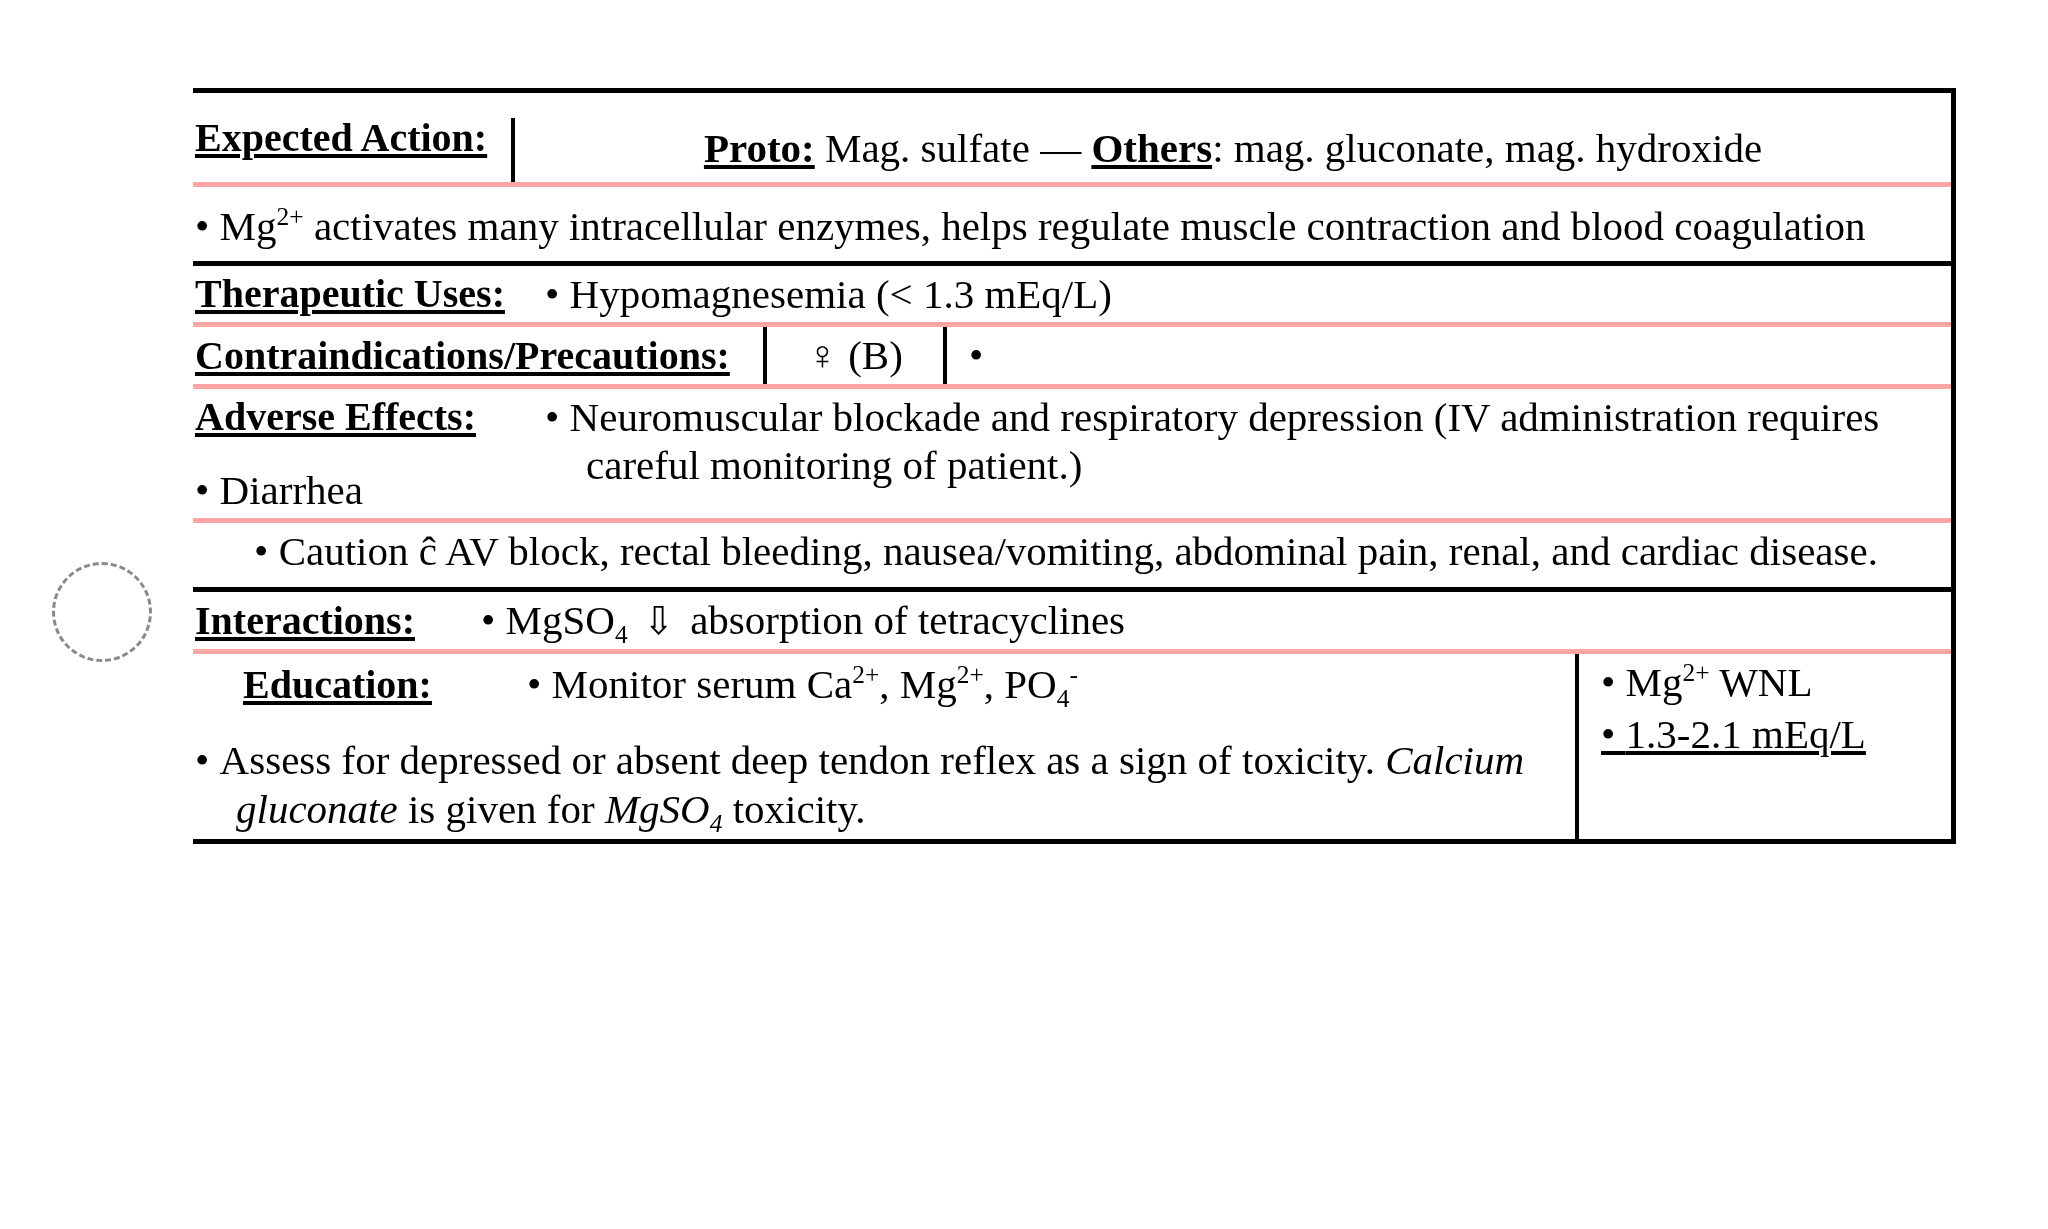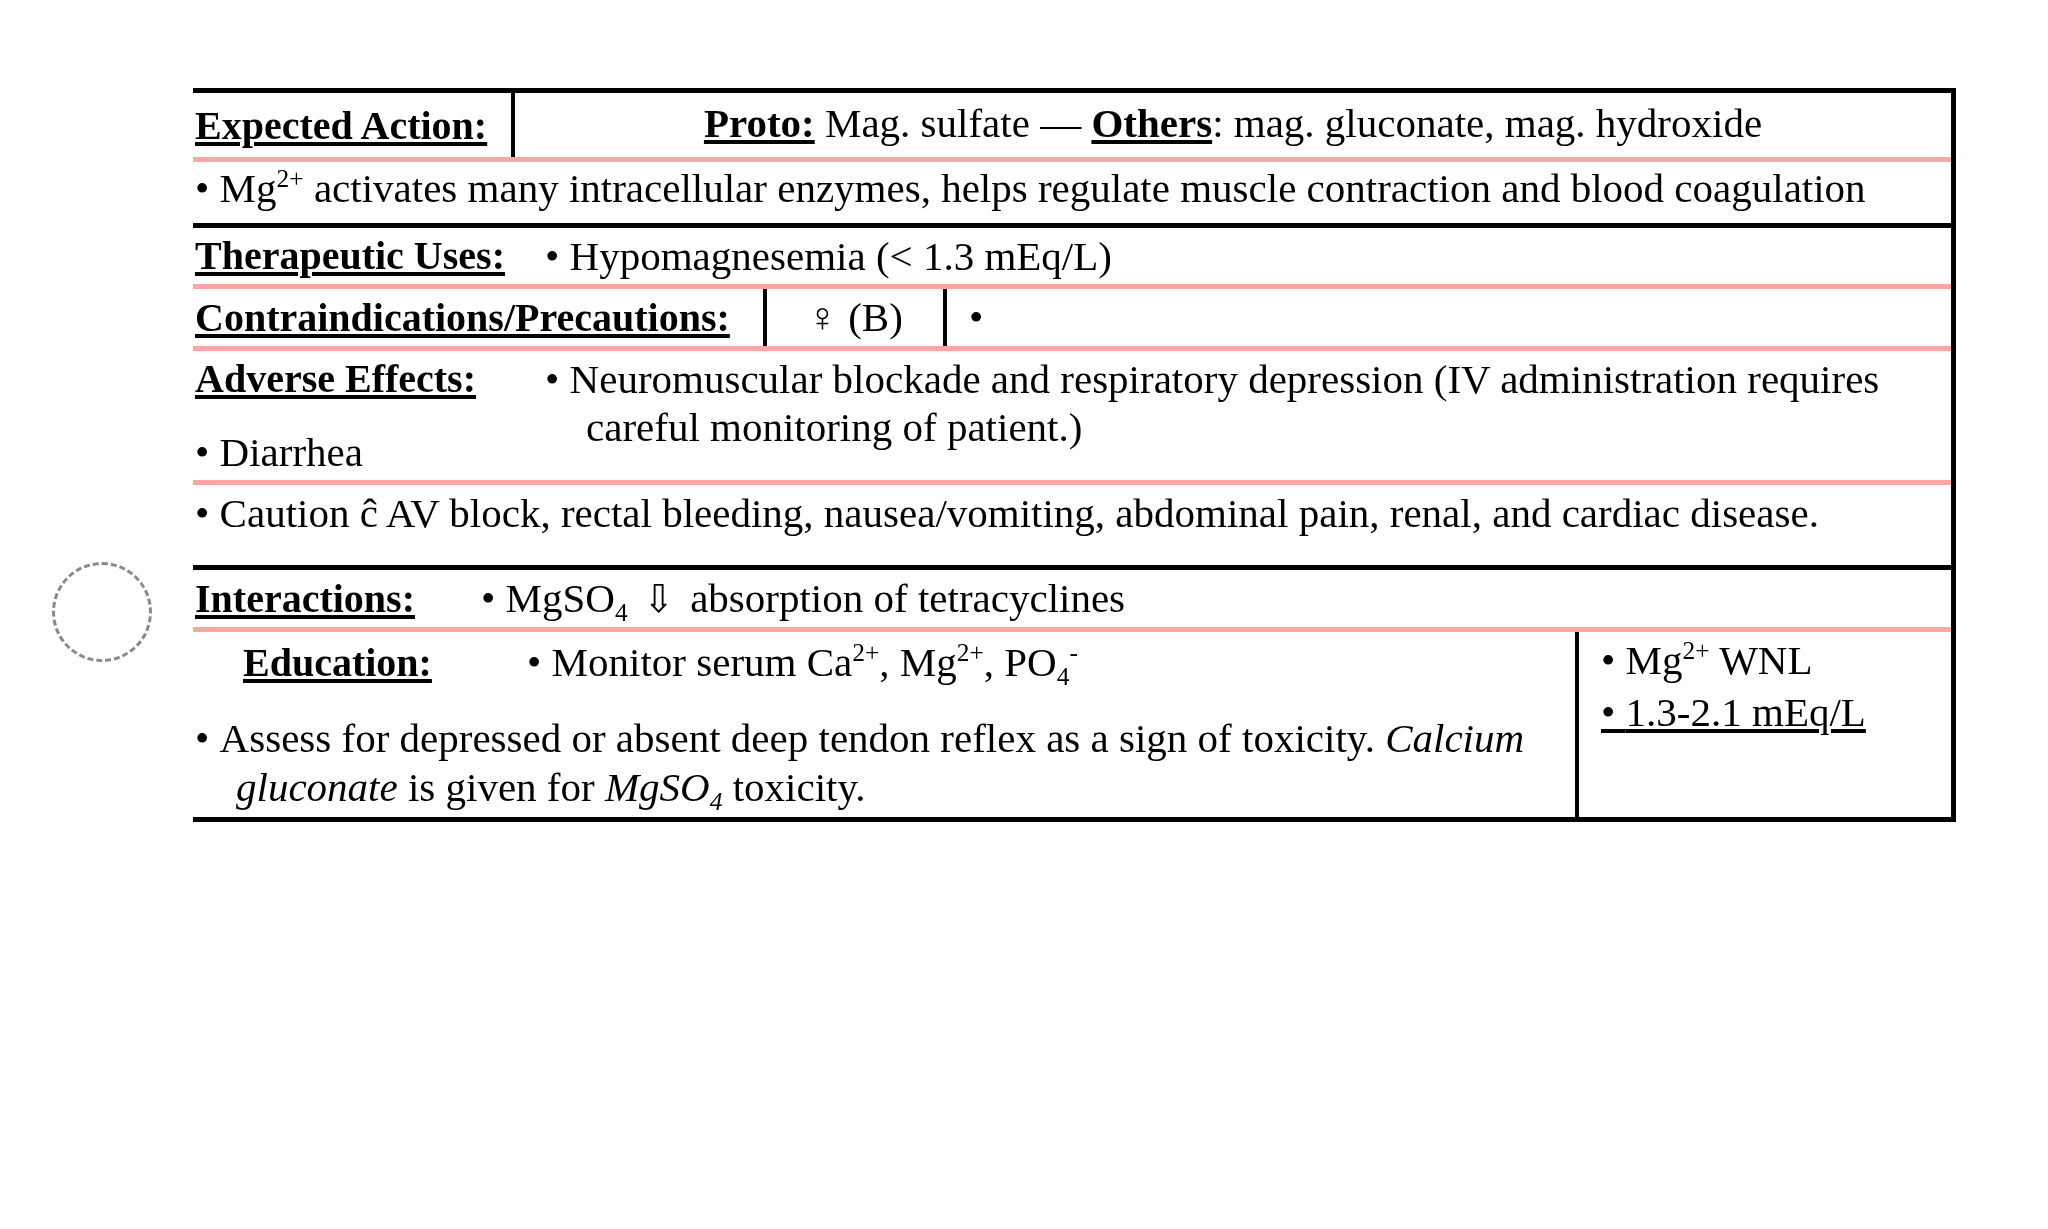--- a/index.html
+++ b/index.html
@@ -86,38 +86,38 @@
 
   .arrow-down {
     display: inline-block;
     font-size: 0.95em;
     padding: 0 0.12em;
   }
 
   
   .r1 { }
   .r1 .c-lbl { width: 318px; display: flex; align-items: center; padding-left: 2px; }
-  .r1 .c-val { flex: 1; display: flex; align-items: center; justify-content: center; padding: 6px 10px 10px 10px; }
-
-  .r2 { padding: 2px 14px 10px 2px; }
+  .r1 .c-val { flex: 1; display: flex; align-items: center; justify-content: center; padding: 6px 10px 10px 10px; margin-top: 25px; }
+
+  .r2 { padding: 2px 14px 10px 2px; margin-top: 13px; }
 
   .r3 { }
   .r3 .c-lbl { width: 318px; display: flex; align-items: center; padding-left: 2px; }
   .r3 .c-val { flex: 1; display: flex; align-items: center; padding-left: 34px; }
 
   .r4 { padding: 4px 14px 12px 2px; }
 
   .r5 .c-lbl { width: 318px; padding-left: 2px; }
   .r5 .c-val { flex: 1; padding-left: 34px; }
 
   .r6 .c-lbl { width: 570px; display: flex; align-items: center; padding-left: 2px; }
   .r6 .c-sym { width: 180px; display: flex; align-items: center; justify-content: center; }
   .r6 .c-dot { flex: 1; display: flex; align-items: center; padding-left: 22px; }
 
-  .r7 { padding: 4px 14px 28px 2px; }
+  .r7 { padding: 4px 14px 12px 2px; text-align: center; }
 
   .r8 .c-lbl { width: 280px; display: flex; align-items: center; padding-left: 2px; }
   .r8 .c-val { flex: 1; display: flex; align-items: center; padding-left: 8px; }
 
   .r9 { display: flex; align-items: stretch; }
   .r9 .c-main { flex: 1; padding: 2px 10px 6px 2px; }
   .r9 .c-side { width: 340px; padding: 4px 10px 6px 22px; }
 
   .r9-line1 { display: flex; align-items: baseline; margin-left: 46px; }
   .r9-line1 .c-lbl { width: 278px; padding-left: 2px; }

